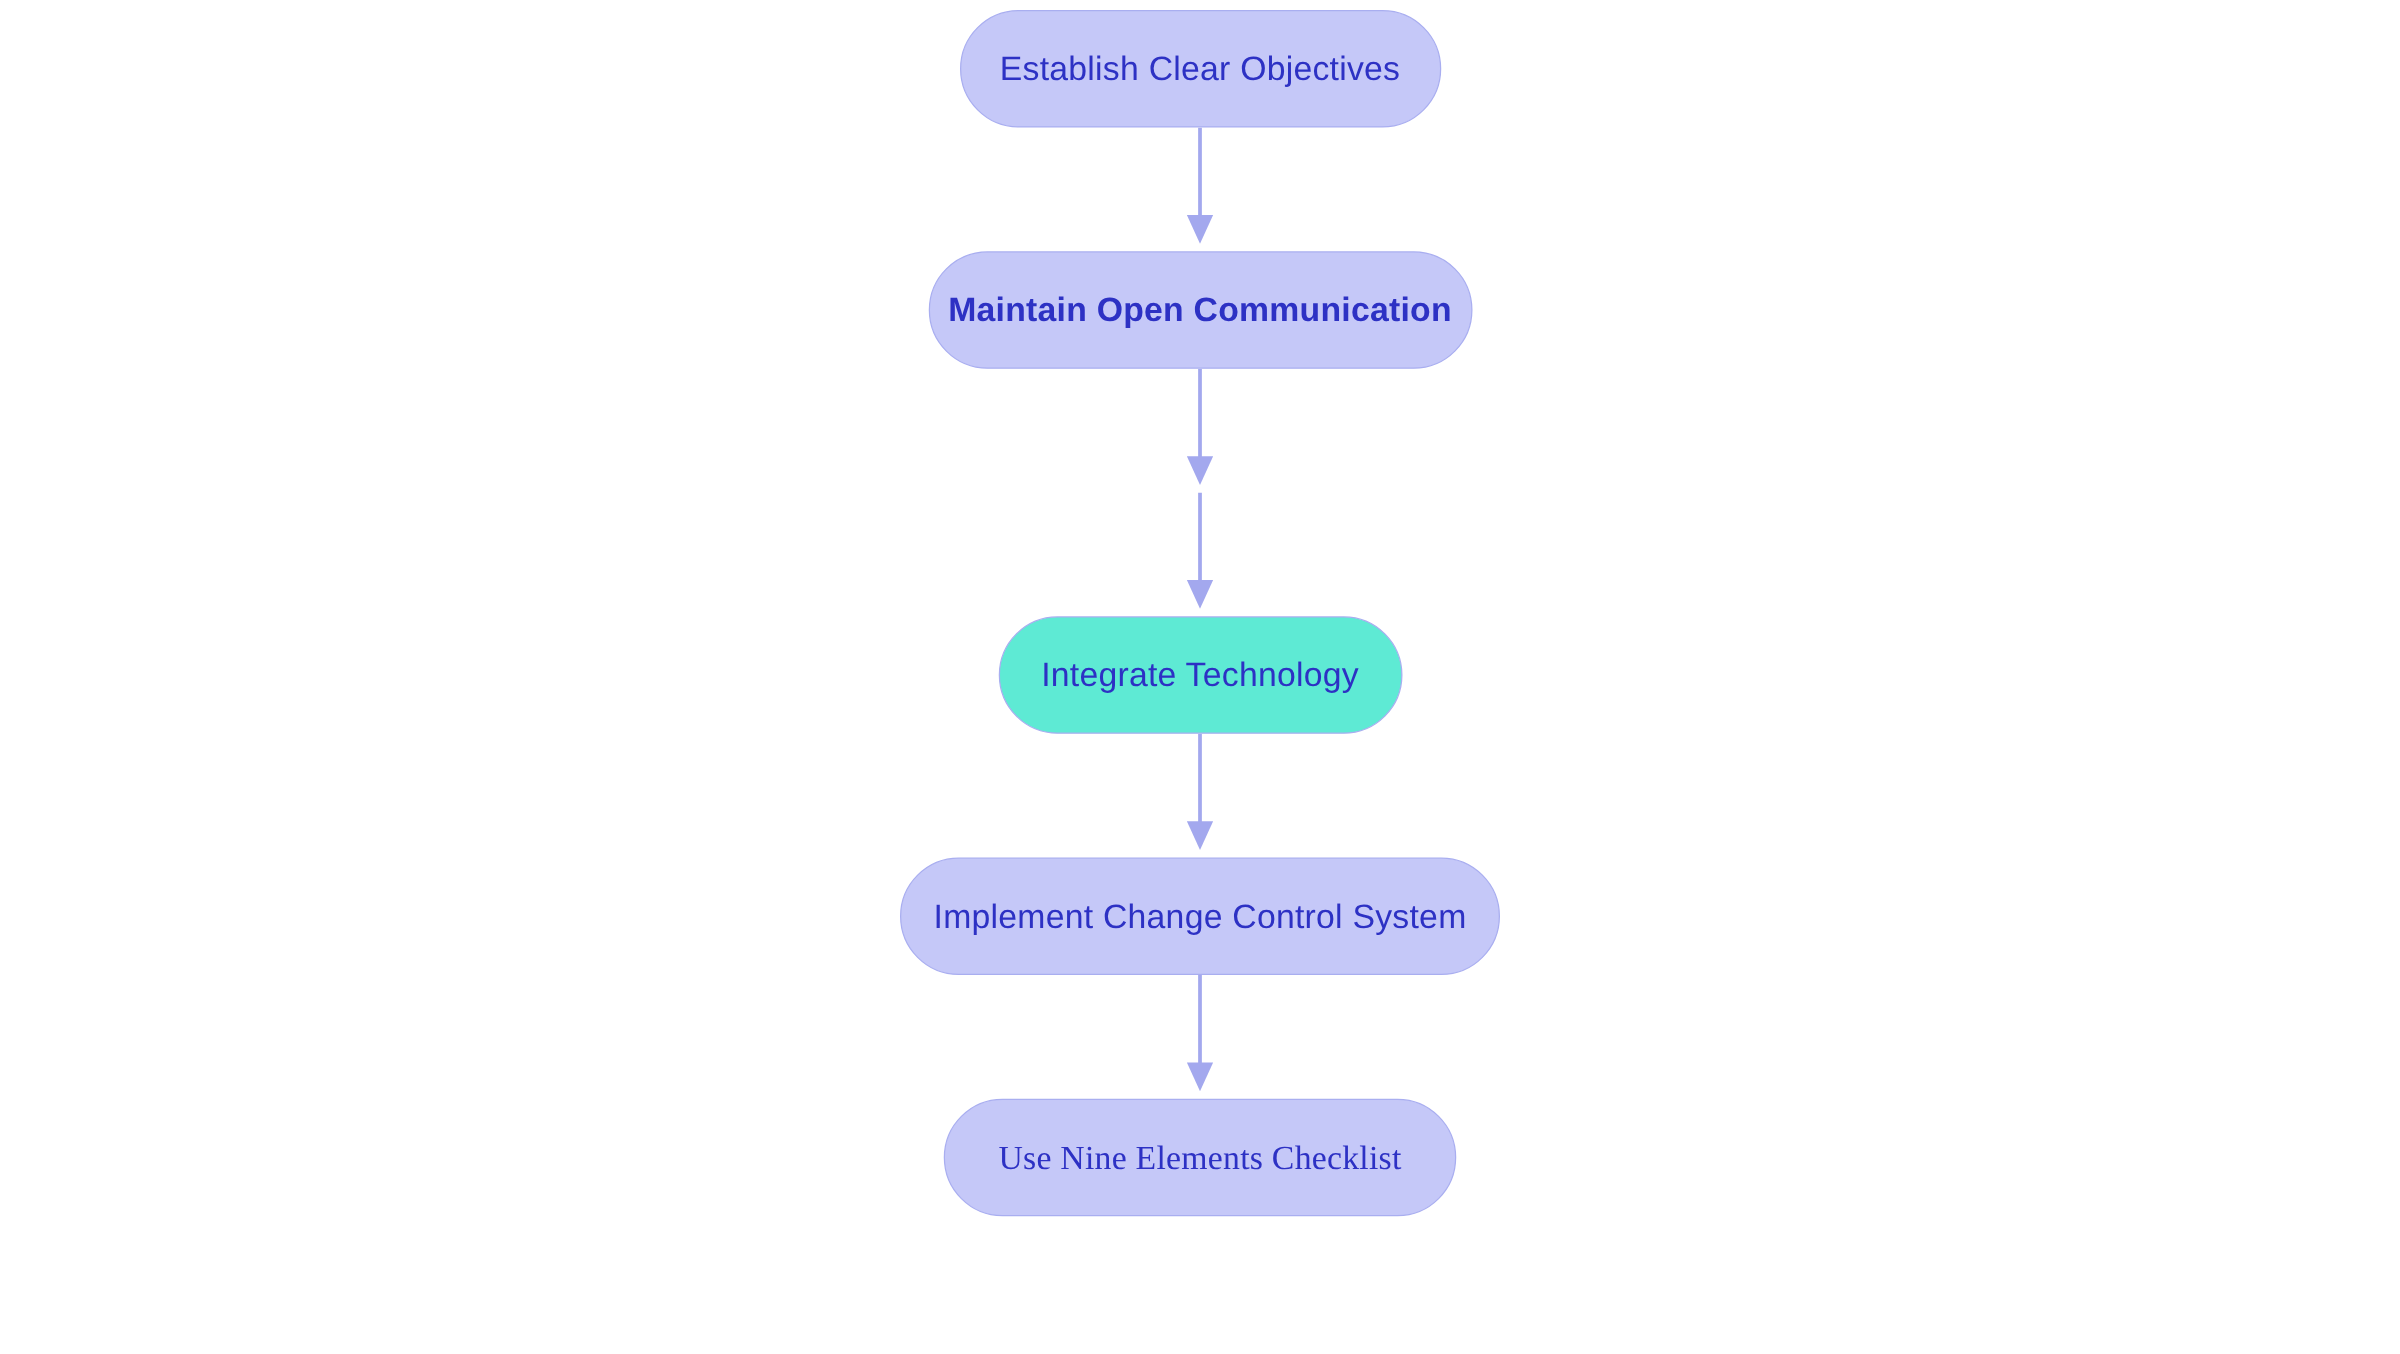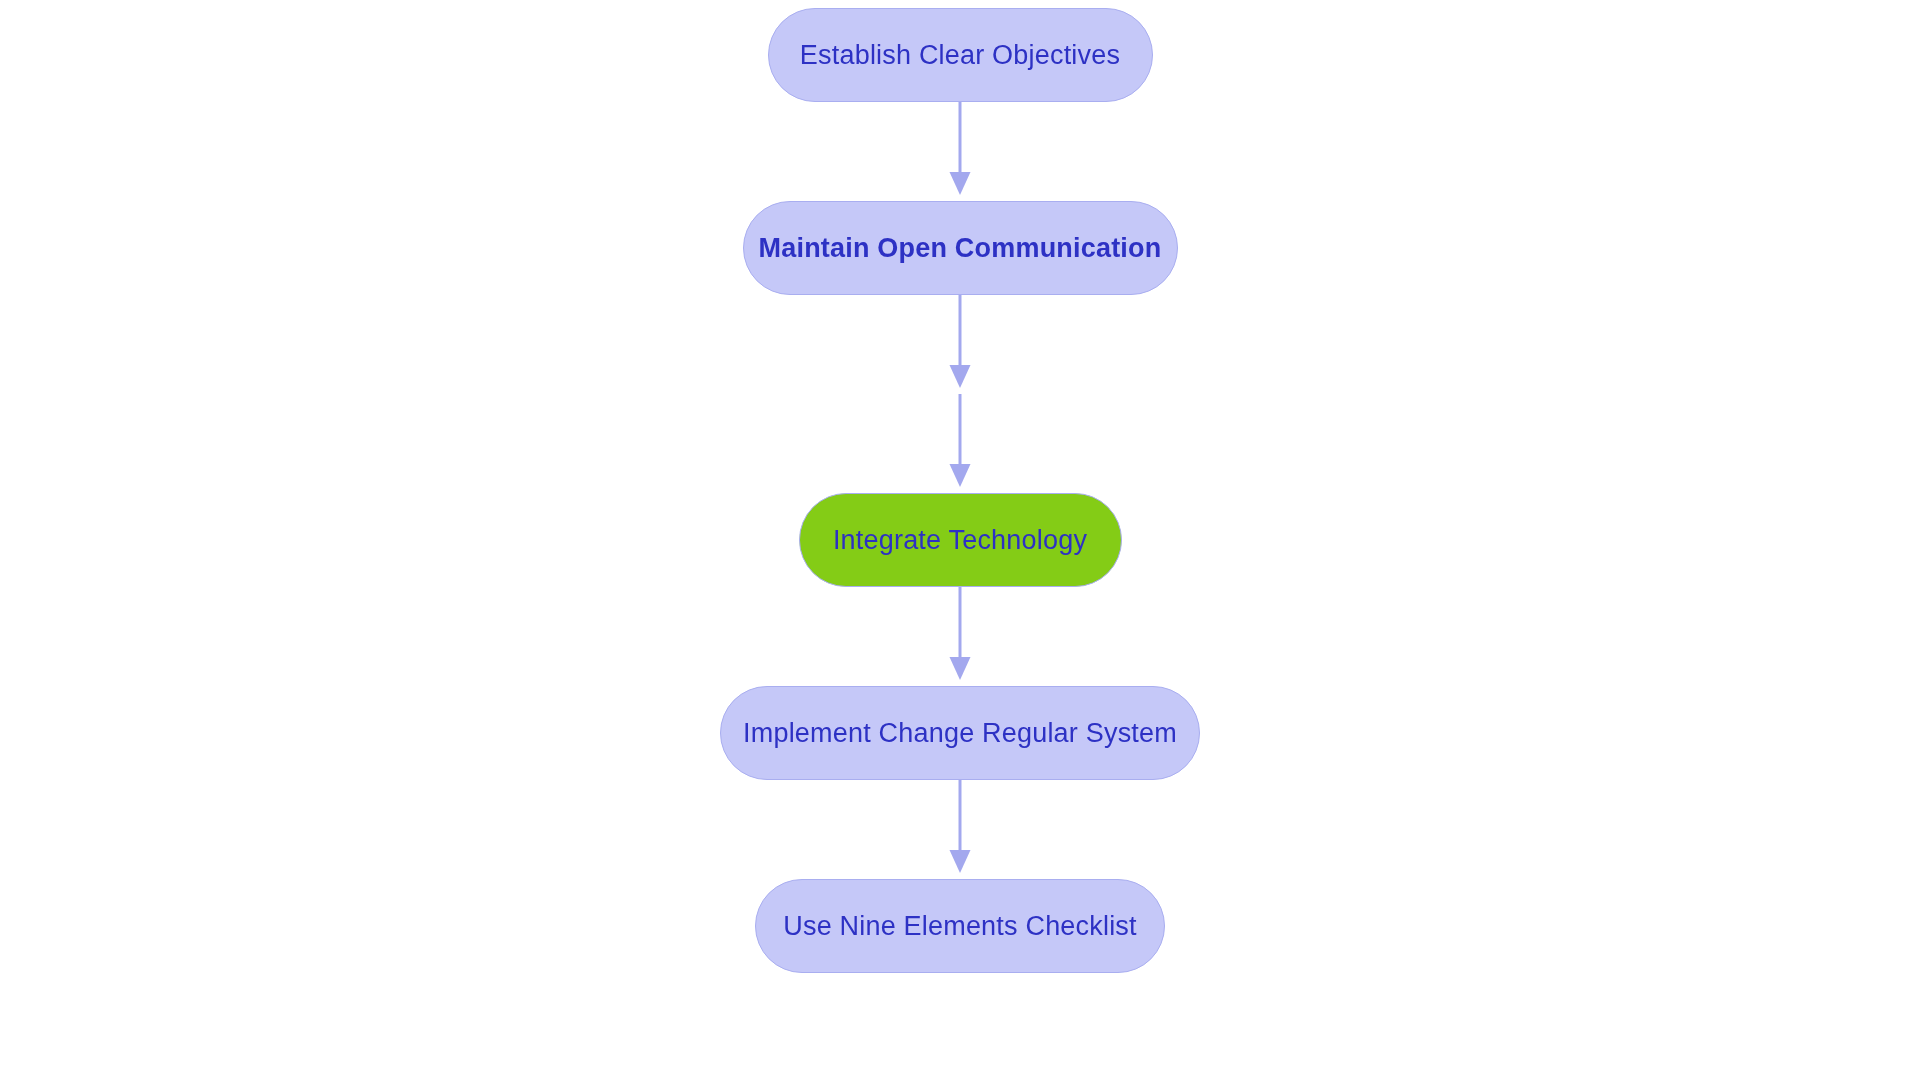--- a/index.html
+++ b/index.html
@@ -94,36 +94,36 @@
       <line class="conn-line" x1="12" y1="0" x2="12" y2="74" stroke="#a3a8ee" stroke-width="3"></line>
       <polygon class="conn-head" points="12,93 1.5,70 22.5,70" fill="#a3a8ee"></polygon>
     </svg>
 
 
     <svg class="flow-connector" viewBox="0 0 24 99" xmlns="http://www.w3.org/2000/svg">
       <line class="conn-line" x1="12" y1="0" x2="12" y2="74" stroke="#a3a8ee" stroke-width="3"></line>
       <polygon class="conn-head" points="12,93 1.5,70 22.5,70" fill="#a3a8ee"></polygon>
     </svg>
 
-    <div class="flow-node" style="width: 323px; background: #84cc16; border-color: rgb(169, 174, 240);">
+    <div class="flow-node" style="width: 323px; background: #5eead4; border-color: rgb(169, 174, 240);">
       <span class="flow-node-label" style="color: rgb(45, 49, 196);">Integrate Technology</span>
     </div>
 
     <svg class="flow-connector" viewBox="0 0 24 99" xmlns="http://www.w3.org/2000/svg">
       <line class="conn-line" x1="12" y1="0" x2="12" y2="74" stroke="#a3a8ee" stroke-width="3"></line>
       <polygon class="conn-head" points="12,93 1.5,70 22.5,70" fill="#a3a8ee"></polygon>
     </svg>
 
     <div class="flow-node" style="width: 480px; background: rgb(197, 200, 248); border-color: rgb(169, 174, 240);">
-      <span class="flow-node-label" style="color: rgb(45, 49, 196);">Implement Change Regular System</span>
+      <span class="flow-node-label" style="color: rgb(45, 49, 196);">Implement Change Control System</span>
     </div>
 
     <svg class="flow-connector" viewBox="0 0 24 99" xmlns="http://www.w3.org/2000/svg">
       <line class="conn-line" x1="12" y1="0" x2="12" y2="74" stroke="#a3a8ee" stroke-width="3"></line>
       <polygon class="conn-head" points="12,93 1.5,70 22.5,70" fill="#a3a8ee"></polygon>
     </svg>
 
     <div class="flow-node" style="width: 410px; background: rgb(197, 200, 248); border-color: rgb(169, 174, 240);">
-      <span class="flow-node-label" style="color: rgb(45, 49, 196);">Use Nine Elements Checklist</span>
+      <span class="flow-node-label" style="color: rgb(45, 49, 196); font-family: Liberation Serif, serif;">Use Nine Elements Checklist</span>
     </div>
 
   </div>
 </div>
 
 </body></html>

